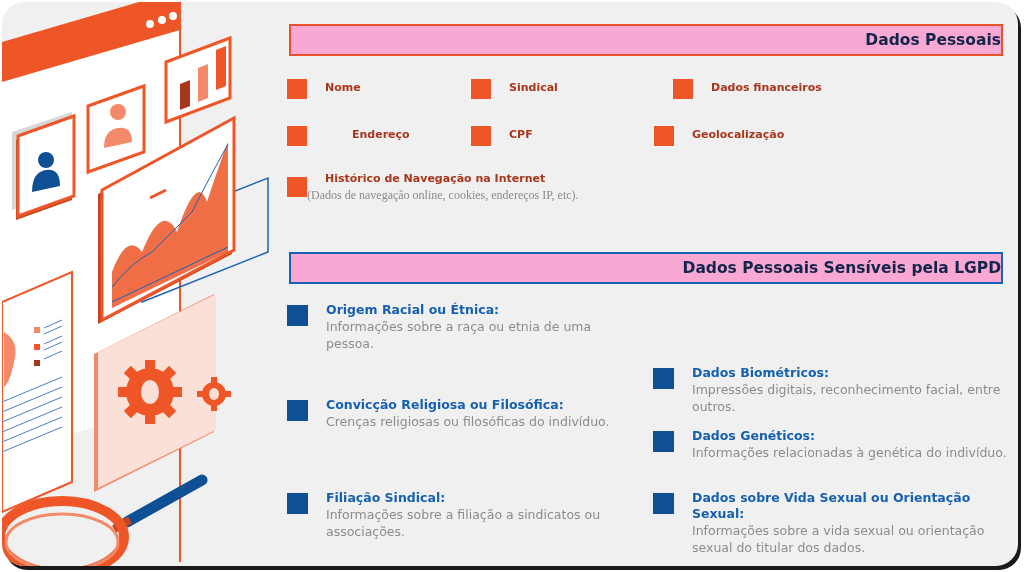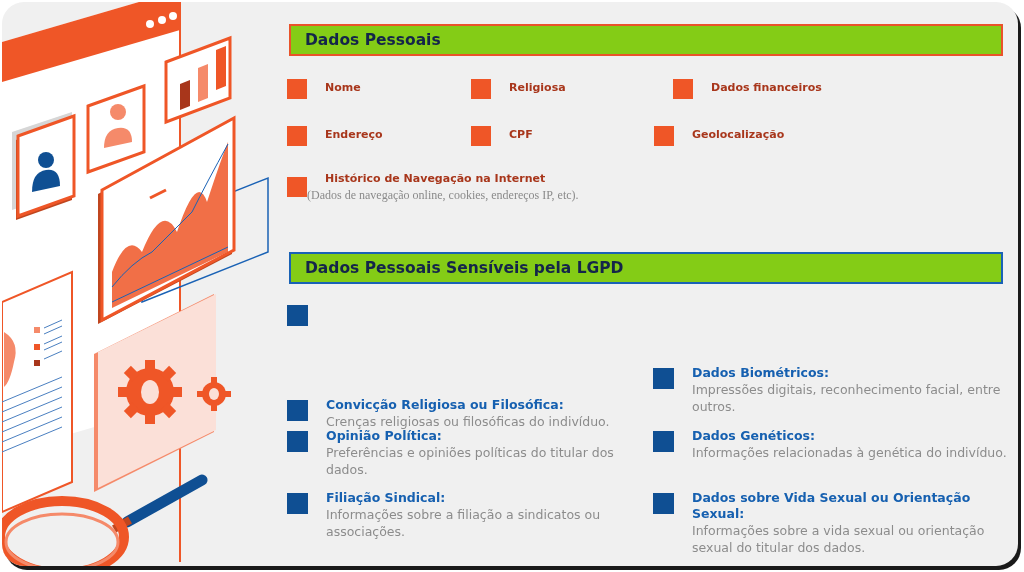--- a/index.html
+++ b/index.html
@@ -11,23 +11,23 @@
       background: #f0f0f0; border-radius: 22px; overflow: hidden;
       box-shadow: 3px 4px 0 #1a1a1a;
     }
 
     
     .illustration { position: absolute; left: 0; top: 0; width: 280px; height: 572px; }
 
     
     .section-header {
       position: absolute; left: 287px; width: 714px; height: 32px;
-      border: 2.5px solid #e9532a; background: #84cc16;
+      border: 2.5px solid #e9532a; background: #f9a8d4;
       display: flex; align-items: center; padding-left: 14px;
-      font-weight: bold; font-size: 15.5px; color: #14254a;
+      font-weight: bold; font-size: 15.5px; color: #14254a; justify-content: flex-end;
     }
     .section-header.blue { border-color: #1a62b5; }
     .hdr1 { top: 22px; }
     .hdr2 { top: 250px; }
 
     .pitem { position: absolute; display: flex; align-items: flex-start; }
     .psq { width: 20px; height: 20px; background: #ef5627; flex: none; }
     .plabel { font-weight: bold; font-size: 11px; color: #a8361b; margin-left: 18px; margin-top: 2px; }
     .pdesc { font-size: 12px; color: #8a8a8a; margin-left: 0; margin-top: 2px; line-height: 16px; font-family: Liberation Serif, serif; }
 
@@ -146,27 +146,27 @@
   <div class="section-header hdr1">
     <span>Dados Pessoais</span>
   </div>
 
   <div class="pitem" style="left:285px; top:77px;">
     <span class="psq"></span>
     <span class="plabel">Nome</span>
   </div>
   <div class="pitem" style="left:469px; top:77px;">
     <span class="psq"></span>
-    <span class="plabel">Religiosa</span>
+    <span class="plabel">Sindical</span>
   </div>
   <div class="pitem" style="left:652px; top:77px;padding-left:19px;">
     <span class="psq"></span>
     <span class="plabel">Dados financeiros</span>
   </div>
-  <div class="pitem" style="left:285px; top:124px;">
+  <div class="pitem" style="left:285px; top:124px;gap:27px;">
     <span class="psq"></span>
     <span class="plabel">Endereço</span>
   </div>
   <div class="pitem" style="left:469px; top:124px;">
     <span class="psq"></span>
     <span class="plabel">CPF</span>
   </div>
   <div class="pitem" style="left:652px; top:124px;">
     <span class="psq"></span>
     <span class="plabel">Geolocalização</span>
@@ -178,35 +178,32 @@
       <div class="pdesc">(Dados de navegação online, cookies, endereços IP, etc).</div>
     </div>
   </div>
 
   <div class="section-header blue hdr2">
     <span>Dados Pessoais Sensíveis pela LGPD</span>
   </div>
 
   <div class="sitem" style="left:285px; top:300px;">
     <span class="ssq"></span>
+    <div class="stext">
+      <div class="stitle">Origem Racial ou Étnica:</div>
+      <div class="sdesc">Informações sobre a raça ou etnia de uma pessoa.</div>
+    </div>
   </div>
   <div class="sitem" style="left:285px; top:363px;margin-top:32px;">
     <span class="ssq"></span>
     <div class="stext">
       <div class="stitle">Convicção Religiosa ou Filosófica:</div>
       <div class="sdesc">Crenças religiosas ou filosóficas do indivíduo.</div>
     </div>
   </div>
-  <div class="sitem" style="left:285px; top:426px;">
-    <span class="ssq"></span>
-    <div class="stext">
-      <div class="stitle">Opinião Política:</div>
-      <div class="sdesc">Preferências e opiniões políticas do titular dos dados.</div>
-    </div>
-  </div>
   <div class="sitem" style="left:285px; top:488px;">
     <span class="ssq"></span>
     <div class="stext">
       <div class="stitle">Filiação Sindical:</div>
       <div class="sdesc">Informações sobre a filiação a sindicatos ou associações.</div>
     </div>
   </div>
 
   <div class="sitem" style="left:651px; top:363px;">
     <span class="ssq"></span>

